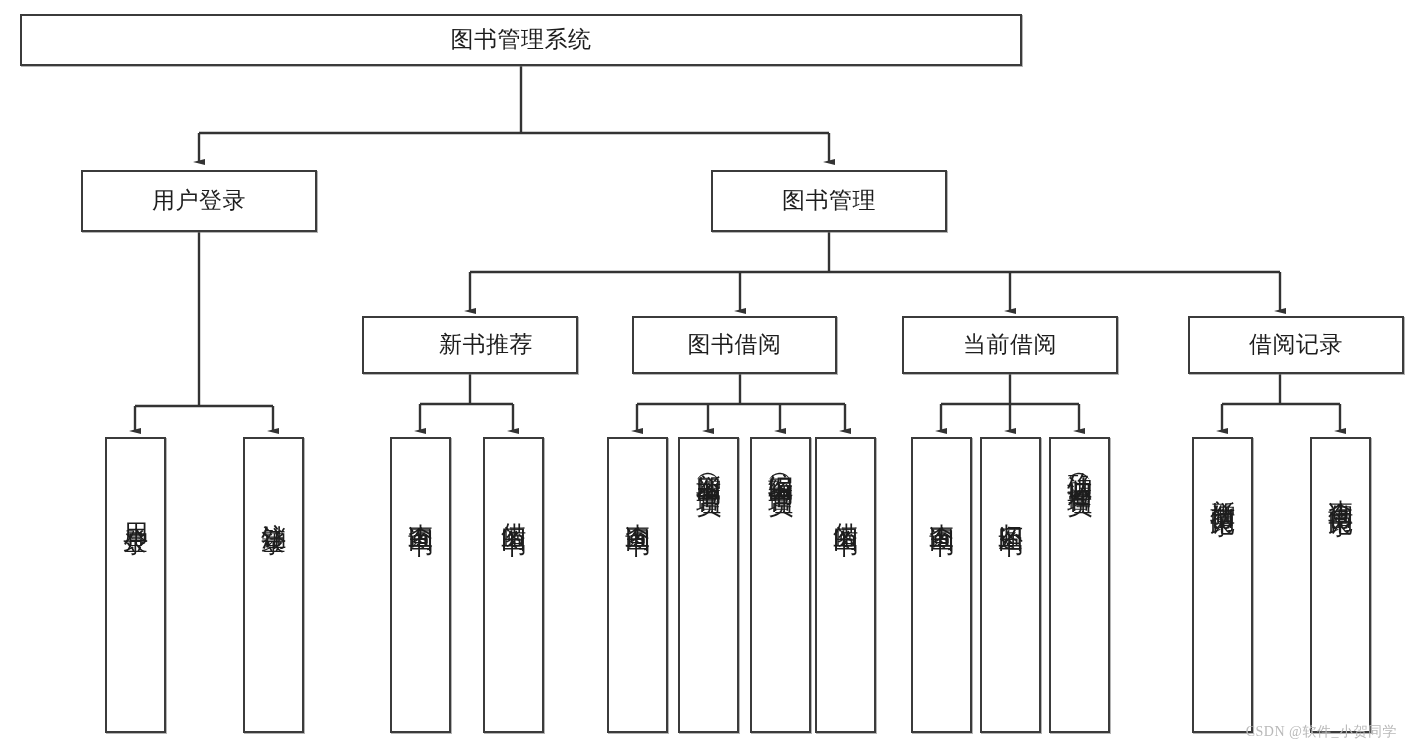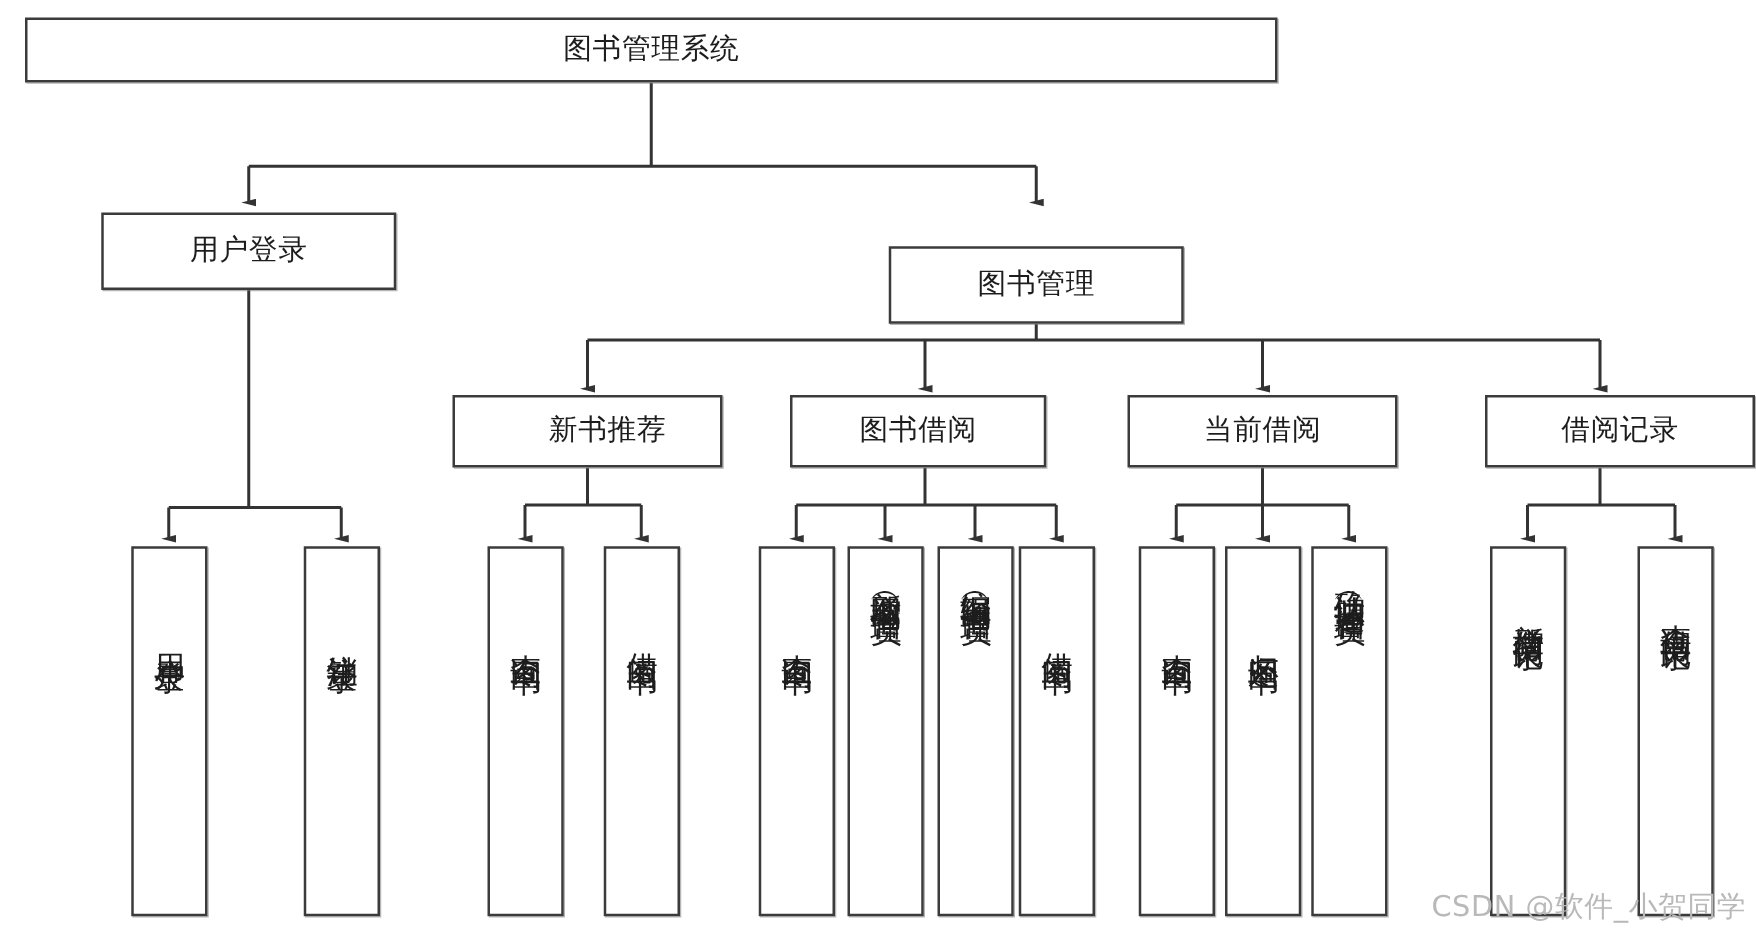--- a/index.html
+++ b/index.html
@@ -65,24 +65,25 @@
   .node.vert.mid2 .node-label {
     margin-top: 36px;
   }
   .node.vert.mid3 .node-label {
     margin-top: 10px;
   }
   #watermark {
     position: absolute;
     right: 8px;
     bottom: 6px;
-    font-size: 23px;
+    font-size: 14px;
     color: #b9b9b9;
     letter-spacing: 0.5px;
     white-space: nowrap;
+    font-family: Liberation Serif, serif;
   }
 </style>
 </head>
 <body>
 
 <div id="diagram-root">
 
   <svg id="edge-layer" width="1405" height="747" viewBox="0 0 1405 747" xmlns="http://www.w3.org/2000/svg">
     <defs>
       <marker id="arrowhead" markerWidth="10" markerHeight="12" refX="3" refY="6" orient="auto" markerUnits="userSpaceOnUse">
@@ -134,21 +135,21 @@
     </g>
   </svg>
 
   <div class="node horiz" style="left:20px; top:14px; width:1002px; height:52px;">
     <span class="node-label">图书管理系统</span>
   </div>
 
   <div class="node horiz" style="left:81px; top:170px; width:236px; height:62px;">
     <span class="node-label">用户登录</span>
   </div>
-  <div class="node horiz" style="left:711px; top:170px; width:236px; height:62px;margin-top:27px;">
+  <div class="node horiz" style="left:711px; top:170px; width:236px; height:62px;">
     <span class="node-label">图书管理</span>
   </div>
 
   <div class="node horiz" style="left:362px; top:316px; width:216px; height:58px;padding-left:32px;">
     <span class="node-label">新书推荐</span>
   </div>
   <div class="node horiz" style="left:632px; top:316px; width:205px; height:58px;">
     <span class="node-label">图书借阅</span>
   </div>
   <div class="node horiz" style="left:902px; top:316px; width:216px; height:58px;">

